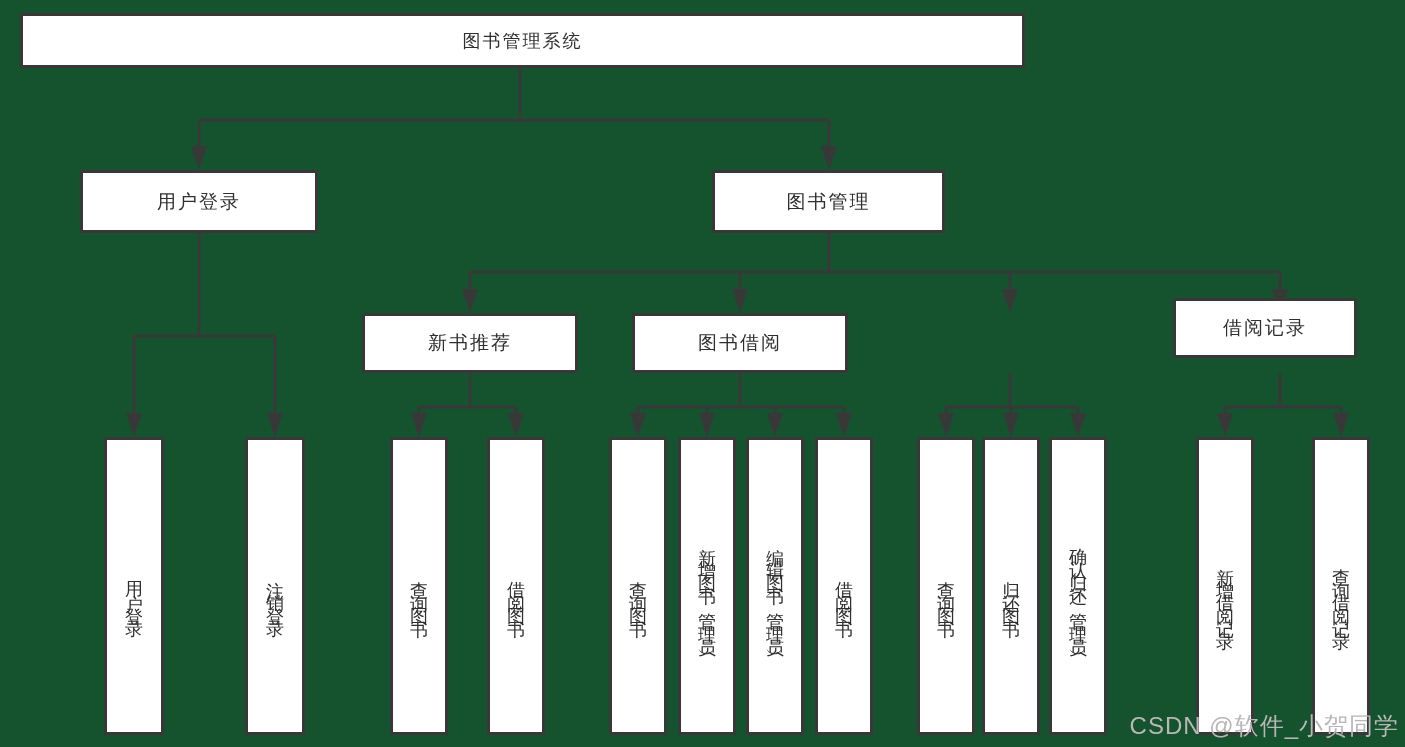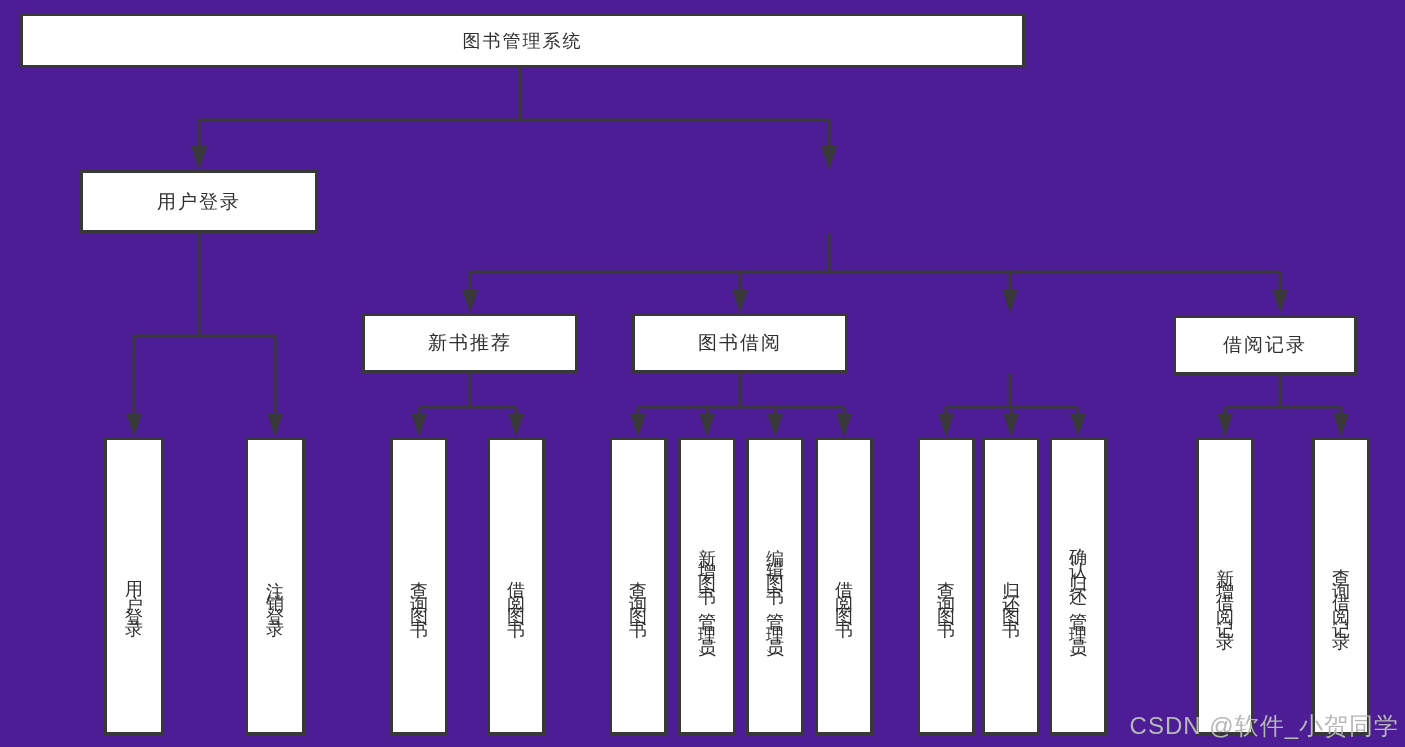--- a/index.html
+++ b/index.html
@@ -1,19 +1,19 @@
 <!DOCTYPE html>
 <html><head>
 <meta charset="utf-8">
 <style>
   html,body{margin:0;padding:0;background:#ffffff;}
   #canvas{
     position:relative;
     width:1405px;height:747px;
-    background:#4c1d95;
+    background:#14532d;
     font-family:"Liberation Sans","DejaVu Sans",sans-serif;
     overflow:hidden;
     text-align:right;
   }
   .node{
     position:absolute;
     background:#ffffff;
     border:3px solid #383838;
     box-sizing:border-box;
     display:flex;
@@ -101,28 +101,31 @@
     <polygon points="1333,413 1349,413 1341,437"></polygon>
   </svg>
 
   <div class="node hbox root" style="left:20px;top:13px;width:1005px;height:55px">
     <span>图书管理系统</span>
   </div>
 
   <div class="node hbox" style="left:80px;top:170px;width:238px;height:63px">
     <span>用户登录</span>
   </div>
+  <div class="node hbox" style="left:712px;top:170px;width:233px;height:63px">
+    <span>图书管理</span>
+  </div>
 
   <div class="node hbox" style="left:632px;top:313px;width:216px;height:60px">
     <span>图书借阅</span>
   </div>
   <div class="node hbox" style="left:362px;top:313px;width:216px;height:60px">
     <span>新书推荐</span>
   </div>
-  <div class="node hbox" style="left:1173px;top:315px;width:184px;height:60px">
+  <div class="node hbox" style="left:1173px;top:298px;width:184px;height:60px">
     <span>借阅记录</span>
   </div>
 
   <div class="node vbox" style="left:104px;top:437px;width:60px;height:298px">
     <span>用户登录</span>
   </div>
   <div class="node vbox" style="left:245px;top:437px;width:60px;height:298px">
     <span>注销登录</span>
   </div>
 

